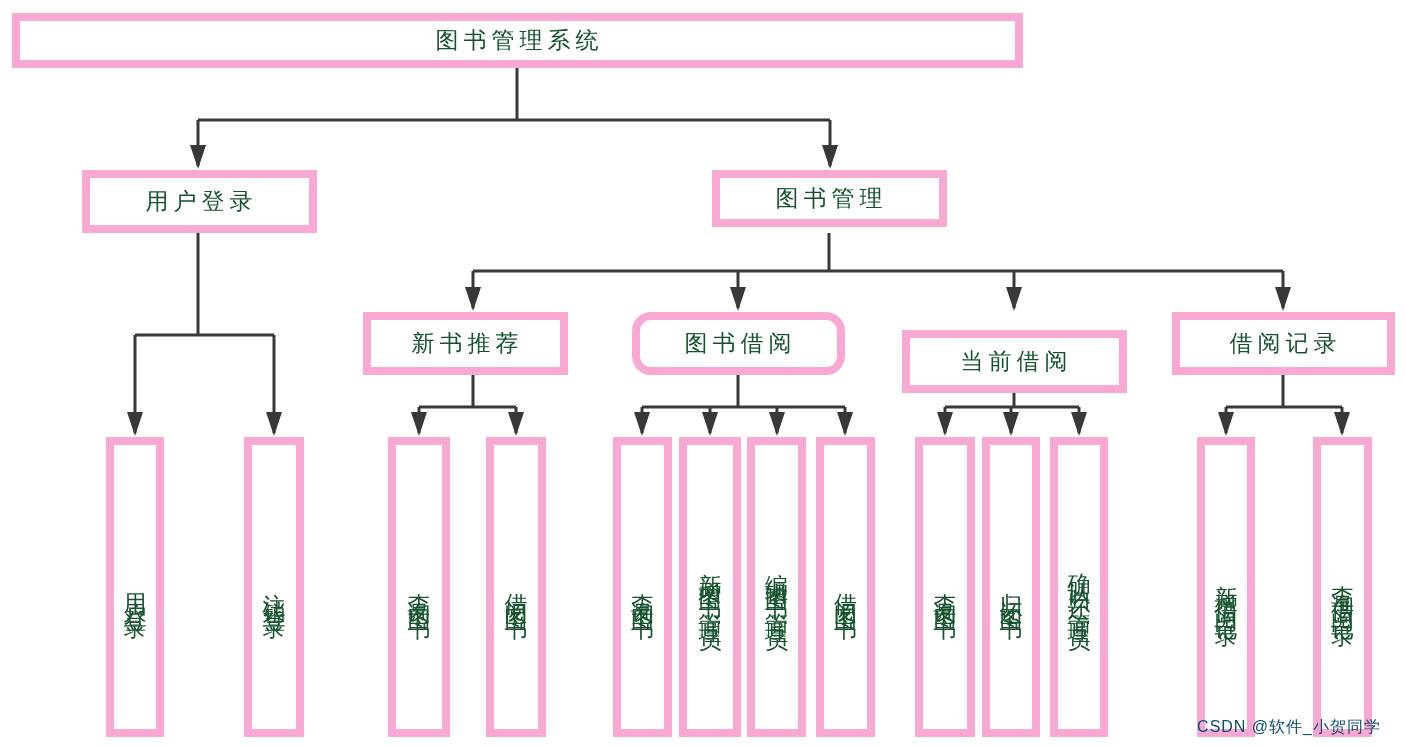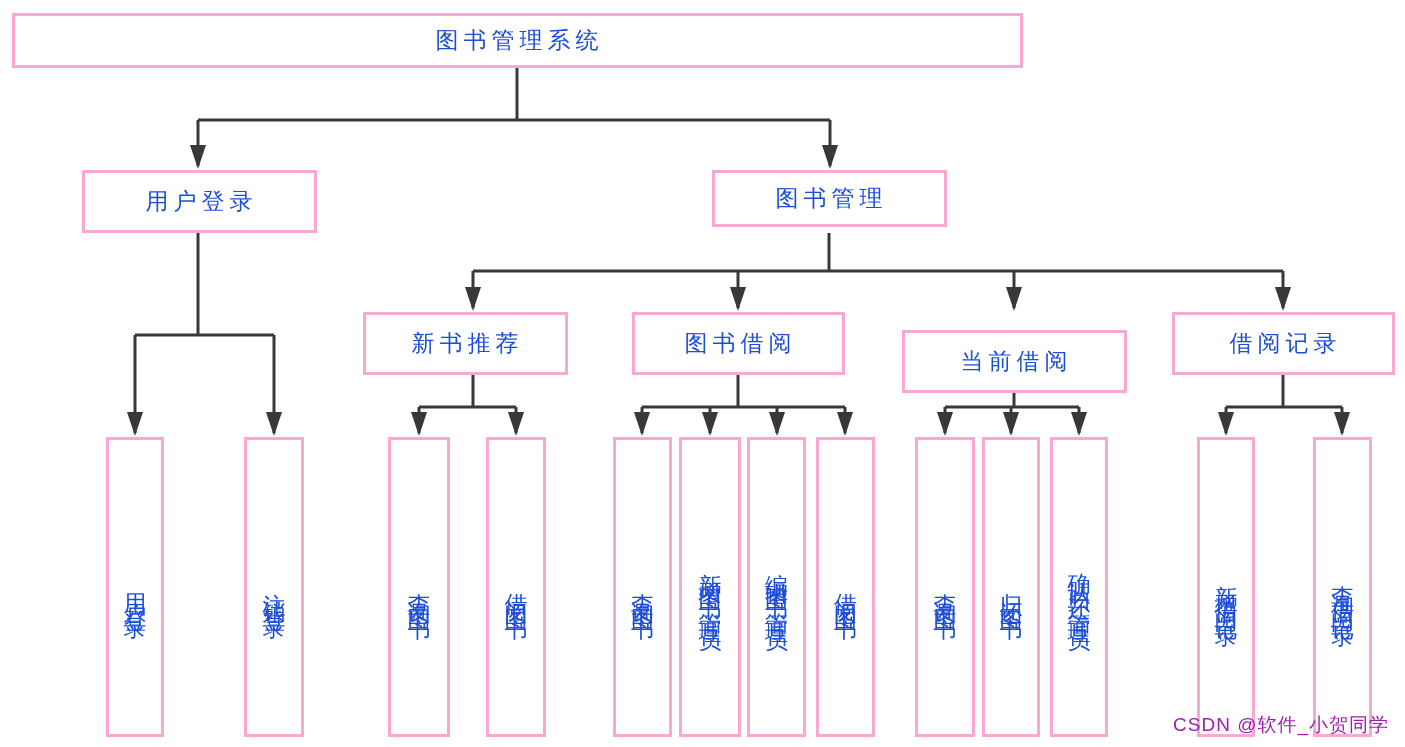--- a/index.html
+++ b/index.html
@@ -18,48 +18,48 @@
   .connectors {
     position: absolute;
     left: 0;
     top: 0;
     z-index: 1;
   }
   .node {
     position: absolute;
     box-sizing: border-box;
     background: #ffffff;
-    border: 3px solid #f9a8d4;
+    border: 8px solid #f9a8d4;
     display: flex;
     align-items: center;
     justify-content: center;
     z-index: 2;
-    color: #1d4ed8;
+    color: #14532d;
   }
   .node.h span {
     font-size: 23px;
     letter-spacing: 5px;
     white-space: nowrap;
     transform: translateX(2px); 
   }
   .node.v span {
     writing-mode: vertical-rl;
     text-orientation: mixed;
     font-size: 23px;
     letter-spacing: 8px;
     line-height: 1;
     transform: translateY(4px); 
   }
   .watermark {
     position: absolute;
-    right: 16px;
+    right: 24px;
     bottom: 9px;
-    font-size: 19px;
+    font-size: 16px;
     letter-spacing: 1px;
-    color: #a21caf;
+    color: #0c4a6e;
     z-index: 5;
     white-space: nowrap;
   }
 </style>
 </head>
 <body>
 
 <div class="canvas">
 
   <svg class="connectors" width="1405" height="747" viewBox="0 0 1405 747">
@@ -109,21 +109,21 @@
   <div class="node h" style="left:82px; top:170px; width:235px; height:63px;">
     <span>用户登录</span>
   </div>
   <div class="node h" style="left:712px; top:170px; width:235px; height:57px;">
     <span>图书管理</span>
   </div>
 
   <div class="node h" style="left:363px; top:312px; width:205px; height:63px;">
     <span>新书推荐</span>
   </div>
-  <div class="node h" style="left:632px; top:312px; width:213px; height:63px;">
+  <div class="node h" style="left:632px; top:312px; width:213px; height:63px;border-radius:19px;">
     <span>图书借阅</span>
   </div>
   <div class="node h" style="left:902px; top:312px; width:225px; height:63px;margin-top:18px;">
     <span>当前借阅</span>
   </div>
   <div class="node h" style="left:1172px; top:312px; width:223px; height:63px;">
     <span>借阅记录</span>
   </div>
 
   <div class="node v" style="left:106px; top:437px; width:58px; height:300px;">

